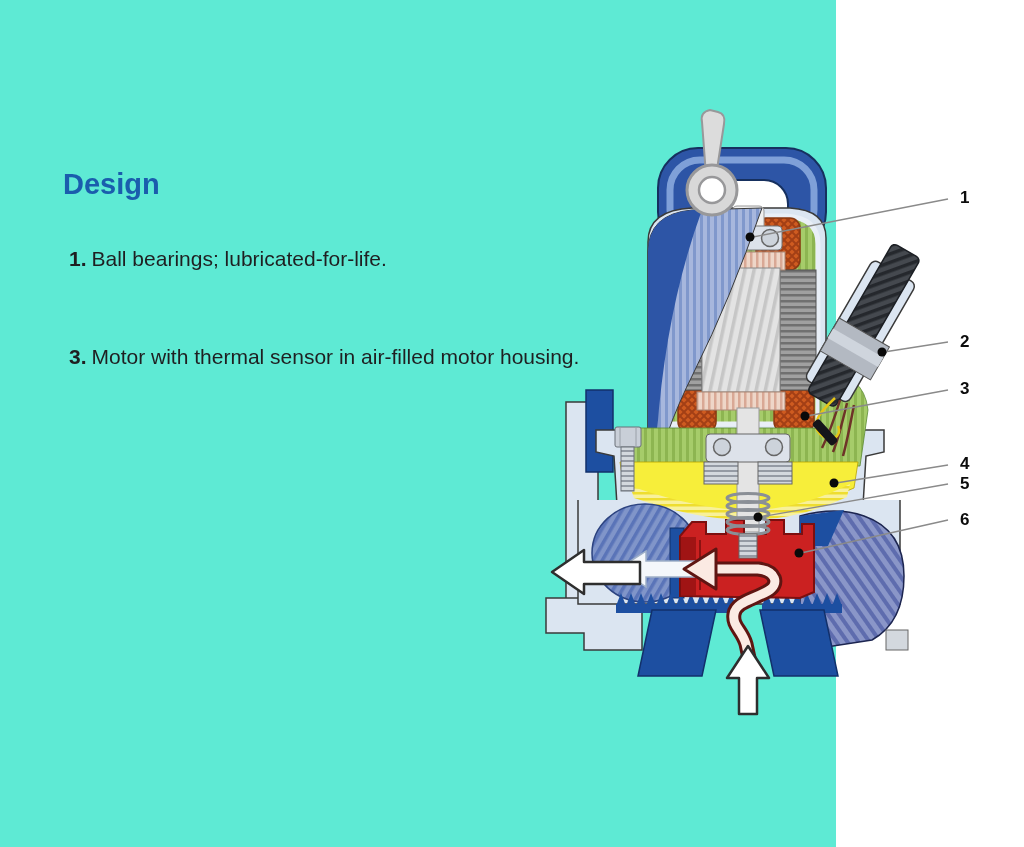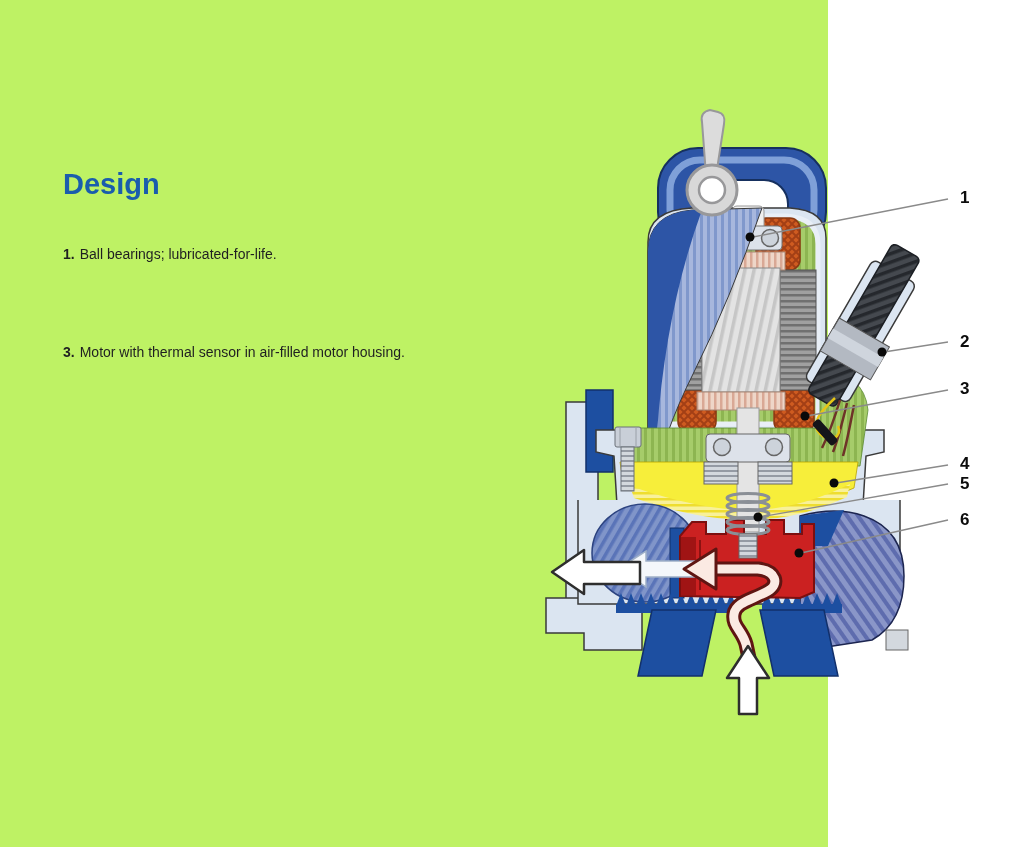--- a/index.html
+++ b/index.html
@@ -1,19 +1,19 @@
 <!DOCTYPE html>
 <html><head>
 <meta charset="utf-8">
 <style>
   html,body{margin:0;padding:0;background:#ffffff;}
   body{width:1024px;height:847px;overflow:hidden;}
-  .page{position:relative;width:828px;height:847px;font-family:"Liberation Sans",sans-serif;background:#bef264;}
+  .page{position:relative;width:828px;height:847px;font-family:"Liberation Sans",sans-serif;background:#5eead4;padding-left:8px;}
   .title{position:absolute;left:63px;top:169px;margin:0;font-size:29px;line-height:1.05;font-weight:bold;color:#1a5dad;}
-  .item{position:absolute;left:63px;font-size:14px;line-height:1.1;color:#1f1f21;white-space:nowrap;}
+  .item{position:absolute;left:69px;font-size:21px;line-height:1.1;color:#1f1f21;white-space:nowrap;}
   .item .n{font-weight:bold;margin-right:5px;}
   svg.pump{position:absolute;left:0;top:0;}
   .co-num{font-family:"Liberation Sans",sans-serif;font-weight:bold;font-size:17px;fill:#0c0c0c;}
 </style>
 </head>
 <body>
 
 <div class="page">
 
   <h1 class="title">Design</h1>

